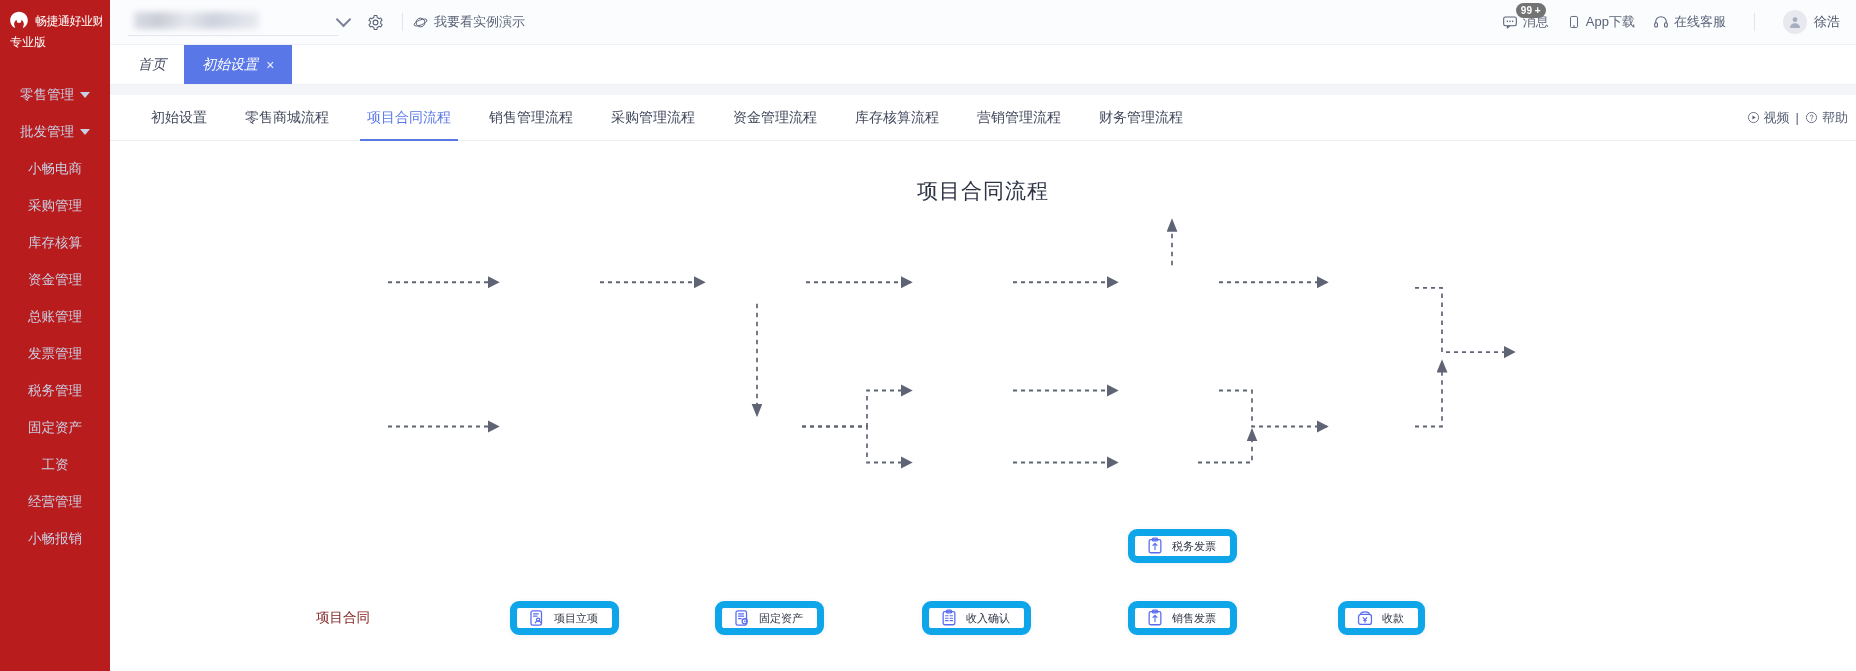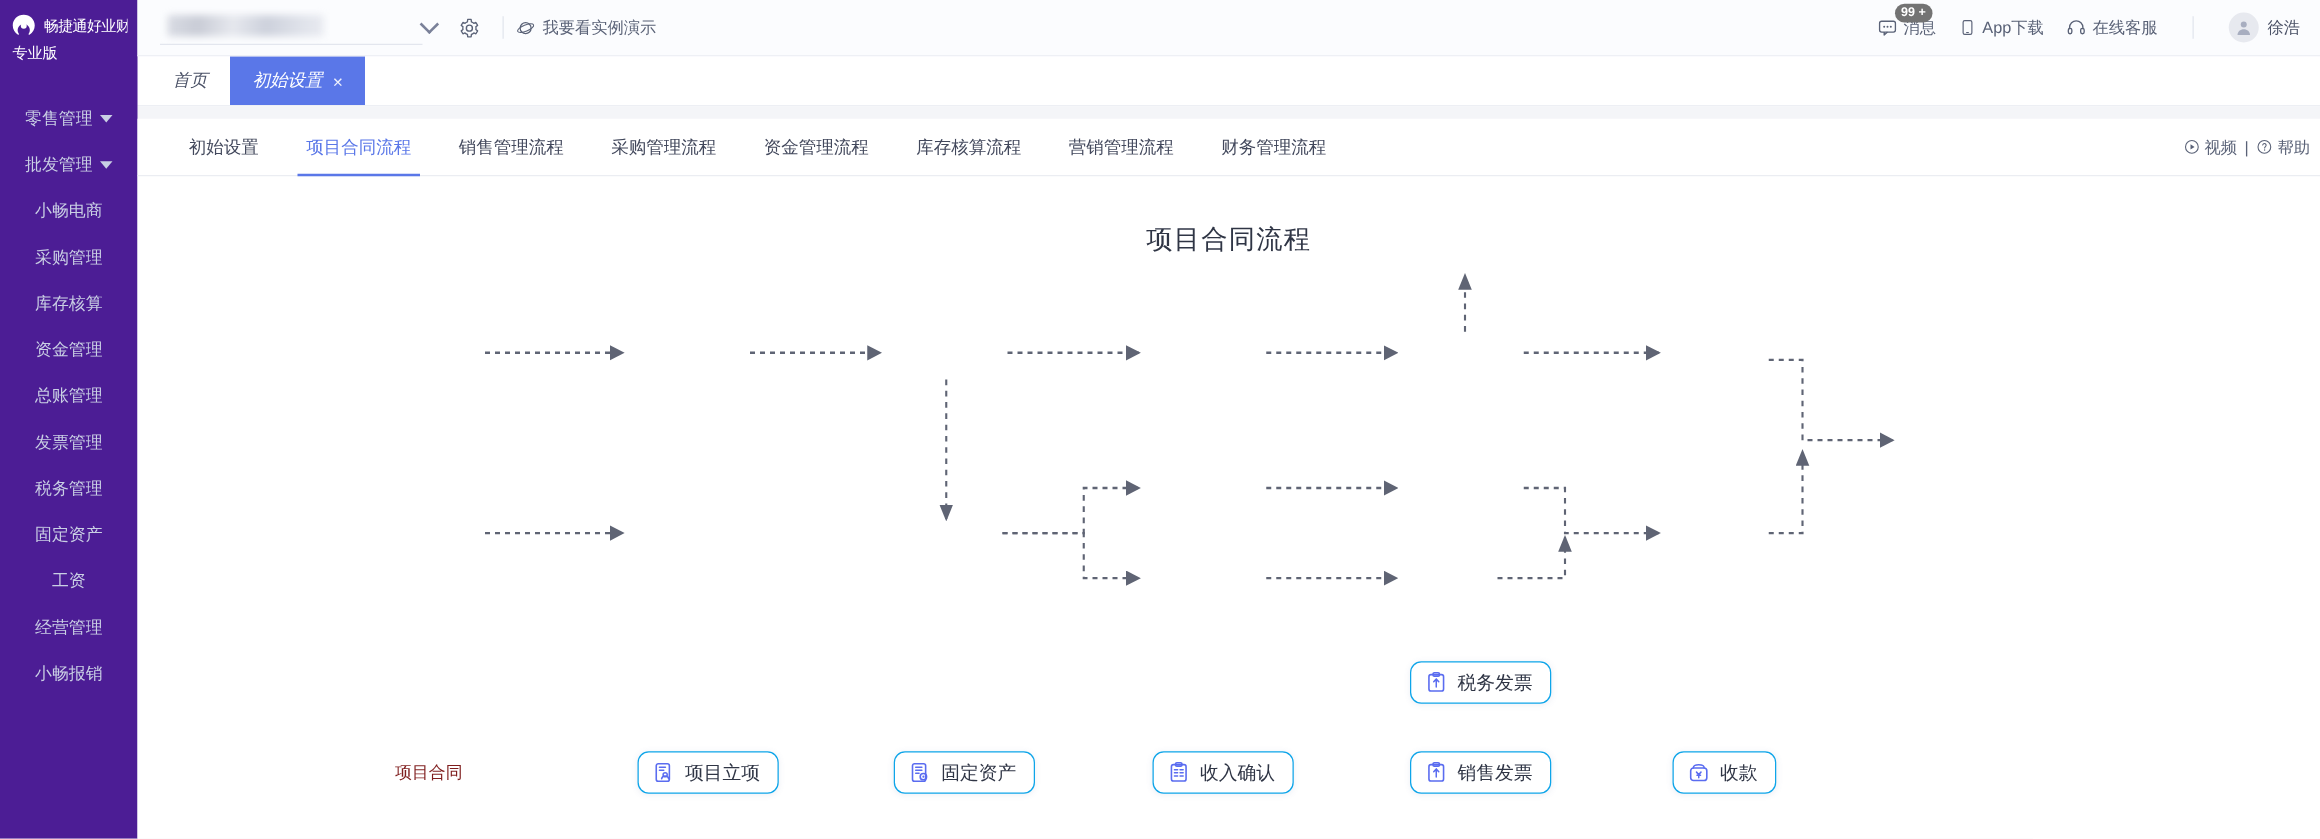--- a/index.html
+++ b/index.html
@@ -7,21 +7,21 @@
     width: 1856px; height: 671px;
     font-family: "Liberation Sans", "DejaVu Sans", sans-serif;
     background: #ffffff;
     overflow: hidden;
   }
   #app { position: relative; width: 1856px; height: 671px; display: flex; }
 
   
   .sidebar {
     width: 110px; height: 671px;
-    background: #4c1d95;
+    background: #b91c1c;
     position: relative;
     flex: 0 0 110px;
     overflow: hidden;
   }
   .logo-area {
     height: 70px; padding: 10px 8px 0 8px;
     display: flex; flex-direction: column; gap: 2px;
   }
   .logo-row { display: flex; align-items: center; gap: 5px; }
   .logo-mark {
@@ -132,25 +132,25 @@
 
   .chart-title {
     text-align:center; font-size:21px; color:#2f3545; margin-top: 36px; letter-spacing:1px;
   }
 
   
   .flow {
     position:relative; flex:1; margin-top: 4px;
   }
   .node {
-    position:absolute; background:#ffffff; border:1px solid #0ea5e9;
+    position:absolute; background:#ffffff; border:7px solid #0ea5e9;
     border-radius: 9px; height: 34px; display:flex; align-items:center;
     gap:8px; padding: 0 14px 0 11px; cursor:pointer;
     box-shadow: 0 1px 5px rgba(80,95,160,.10);
-    font-size: 15px; color:#2f3545; white-space:nowrap;
+    font-size: 11px; color:#2f3545; white-space:nowrap;
   }
   .node .ic { width:18px; height:18px; flex:0 0 18px; display:flex; align-items:center; justify-content:center; }
   .rowlabel {
     position:absolute; font-size:13.5px; color:#7f1d1d; white-space:nowrap;
   }
   svg.edges { position:absolute; left:0; top:0; width:100%; height:100%; pointer-events:none; }
 </style>
 </head>
 <body>
 
@@ -288,20 +288,21 @@
           <span class="x">×</span>
         </div>
       </div>
 
     <div class="content">
       <div class="card">
 
         <div class="subtabs">
           <div id="sub-tabs" style="display:flex;">
               <div class="stab">初始设置</div>
+              <div class="stab">零售商城流程</div>
               <div class="stab active">项目合同流程</div>
               <div class="stab">销售管理流程</div>
               <div class="stab">采购管理流程</div>
               <div class="stab">资金管理流程</div>
               <div class="stab">库存核算流程</div>
               <div class="stab">营销管理流程</div>
               <div class="stab">财务管理流程</div>
             </div>
           <div class="subtabs-right">
             <span class="mini-link">

